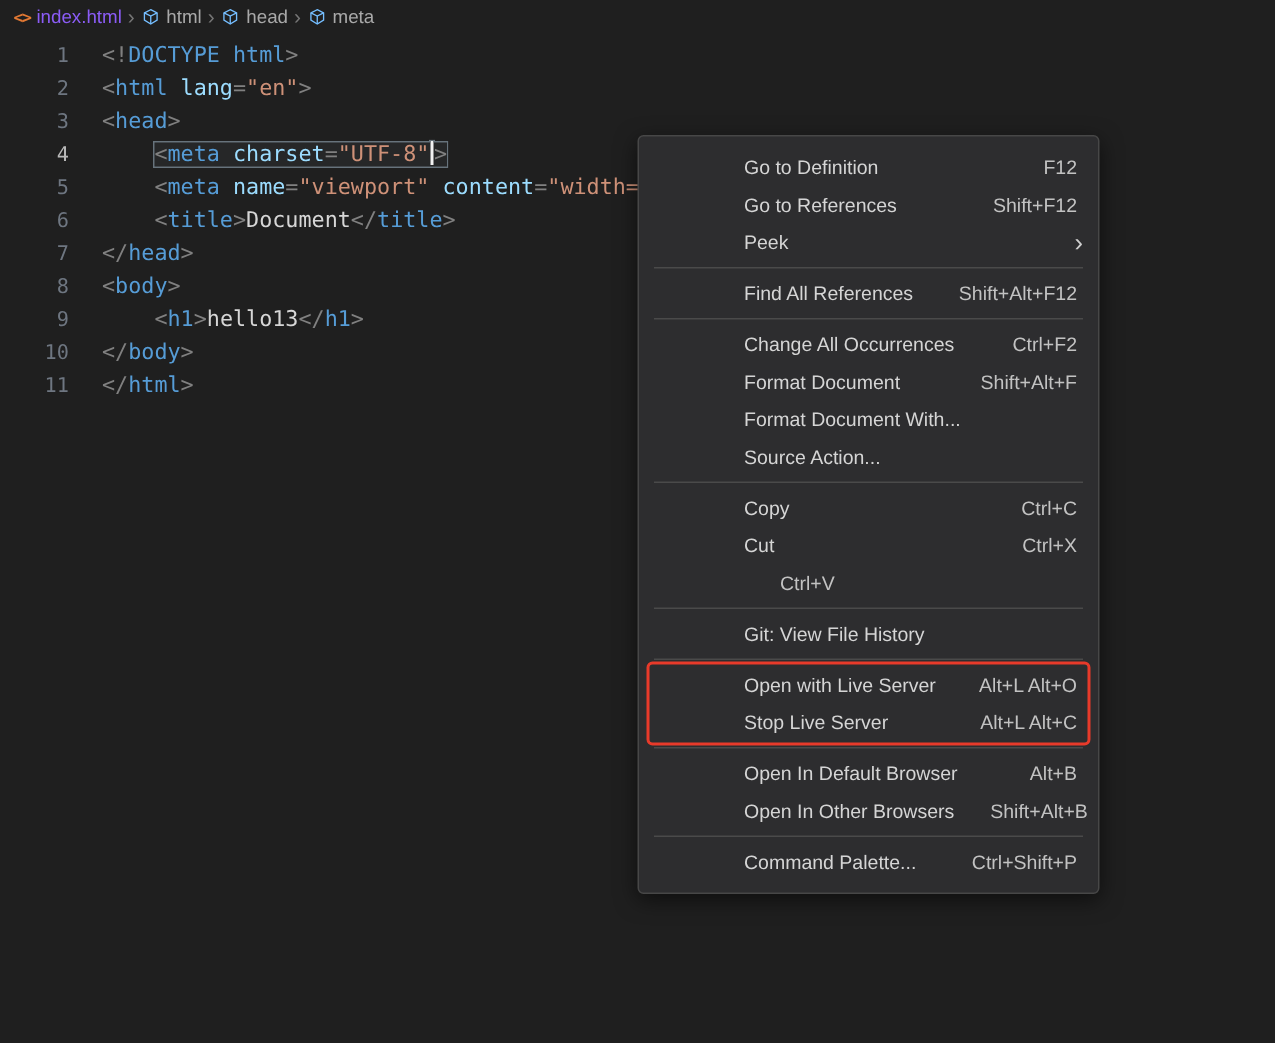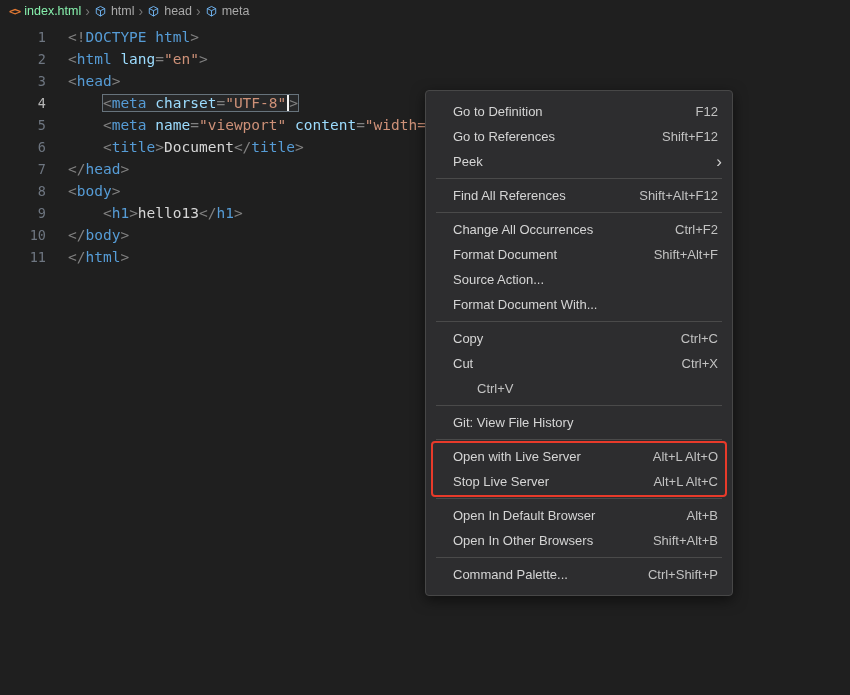--- a/index.html
+++ b/index.html
@@ -13,21 +13,21 @@
   
   .breadcrumb {
     height: 22px;
     display: flex;
     align-items: center;
     padding-left: 9px;
     font-size: 12.5px;
     color: #a9a9a9;
   }
   .bc-item { display:inline-flex; align-items:center; gap:4px; cursor:pointer; white-space:nowrap; }
-  .bc-item:first-child .bc-label { color:#86efac; }
+  .bc-item:first-child .bc-label { color:#8b5cf6; }
   .bc-label { color:#a9a9a9; }
   .bc-sep { color:#767676; margin:0 4px; font-size:14px; line-height:1; }
   .file-icon {
     color: var(--file-icon, #e37933);
     font-family:"DejaVu Sans Mono", monospace;
     font-size: 11px;
     font-weight: bold;
     letter-spacing:-1px;
   }
   .cube-icon { color: var(--symbol-icon, #75beff); display:inline-flex; align-items:center; }
@@ -88,20 +88,21 @@
     display:flex;
     align-items:center;
     height:25px;
     padding:0 14px 0 27px;
     font-size:13px;
     color:#d5d5d5;
     cursor:pointer;
     position:relative;
     z-index:1;
     white-space:nowrap;
+    margin-left:43px;
   }
   .menu-label { flex:1; }
   .menu-shortcut { color:#c2c2c2; margin-left:24px;text-align:center; }
   .submenu-arrow { color:#cfcfcf; font-size:17px; line-height:1; margin-right:-4px; }
   .menu-separator {
     height:1px;
     background: var(--menu-separator, #4a4a4a);
     margin:4px 10px;
   }
   .red-outline {
@@ -224,24 +225,24 @@
     <div class="menu-group">
       <div class="menu-item">
         <span class="menu-label">Change All Occurrences</span>
         <span class="menu-shortcut">Ctrl+F2</span>
       </div>
       <div class="menu-item">
         <span class="menu-label">Format Document</span>
         <span class="menu-shortcut">Shift+Alt+F</span>
       </div>
       <div class="menu-item">
+        <span class="menu-label">Format Document With...</span>
+      </div>
+      <div class="menu-item">
         <span class="menu-label">Source Action...</span>
-      </div>
-      <div class="menu-item">
-        <span class="menu-label">Format Document With...</span>
       </div>
     </div>
     <div class="menu-separator"></div>
     <div class="menu-group">
       <div class="menu-item">
         <span class="menu-label">Copy</span>
         <span class="menu-shortcut">Ctrl+C</span>
       </div>
       <div class="menu-item">
         <span class="menu-label">Cut</span>

